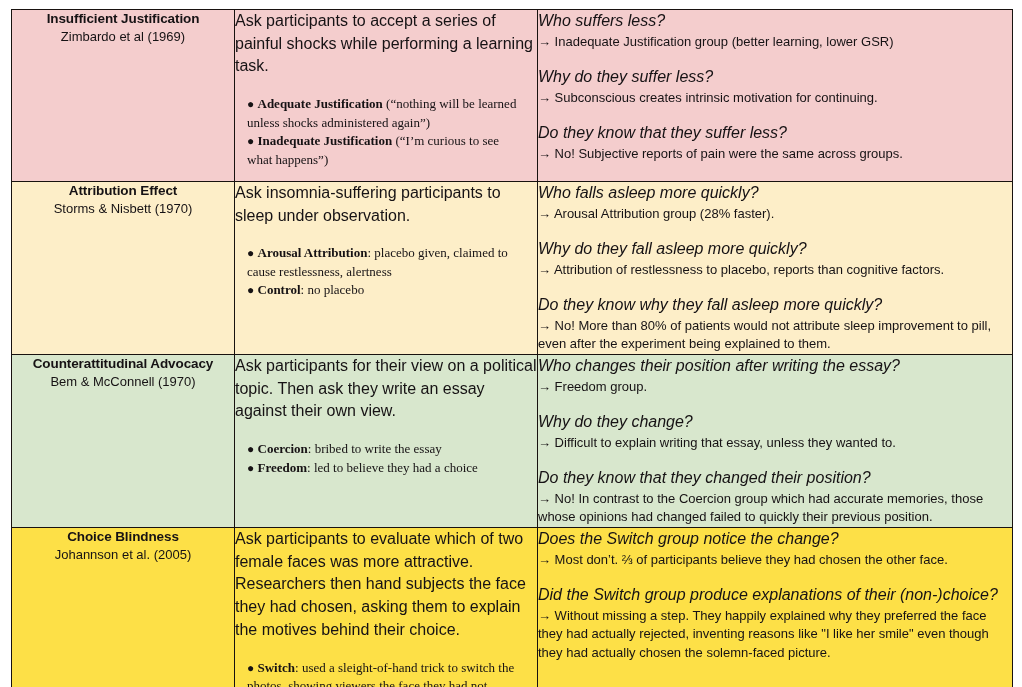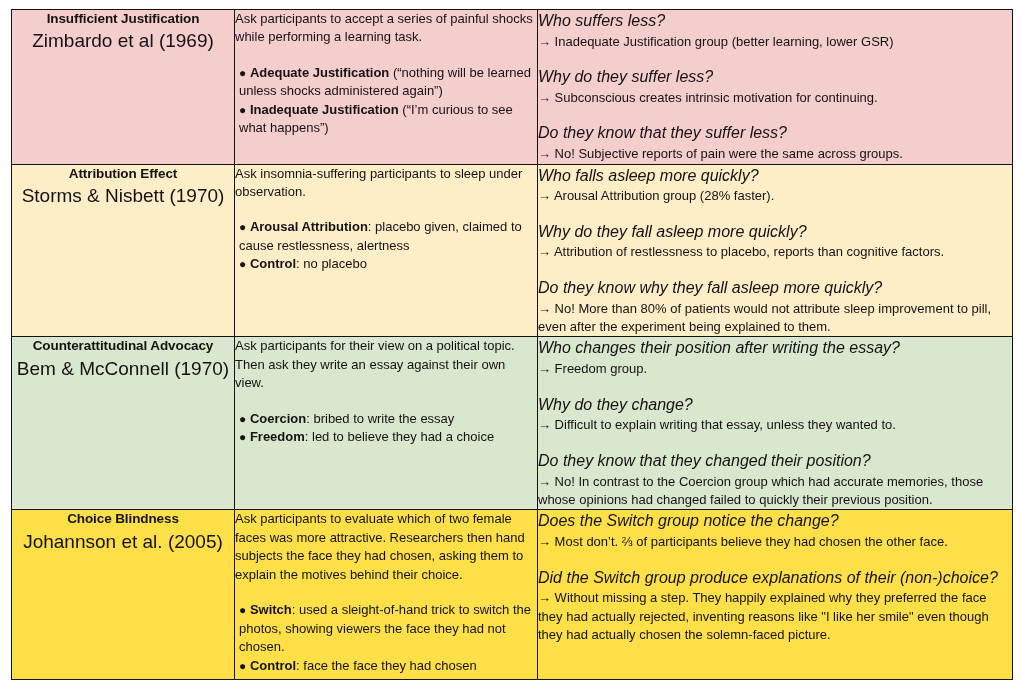--- a/index.html
+++ b/index.html
@@ -54,34 +54,35 @@
   .row-3 td { background: #d8e7cd; }
   .row-4 td { background: #fde047; }
 
   .label-title {
     font-size: 13.5px;
     font-weight: bold;
     line-height: 1.35;
     letter-spacing: -0.1px;
   }
   .label-cite {
-    font-size: 19px;
+    font-size: 13px;
     font-weight: normal;
     line-height: 1.35;
   }
 
   .method-intro {
-    font-size: 13px;
+    font-size: 16px;
     line-height: 1.42;
     margin: 0 0 17px 0;
   }
   .bullets {
-    margin: 4px;
+    margin: 12px;
     padding: 0;
     list-style: none;
+    font-family: Liberation Serif, serif;
   }
   .bullets li {
     font-size: 13px;
     line-height: 1.42;
     margin: 0 0 0 0;
     text-indent: 0;
     padding-left: 0;
   }
   .bullets li .dot { font-size: 12px; }
   .bullets li b { font-weight: bold; }

